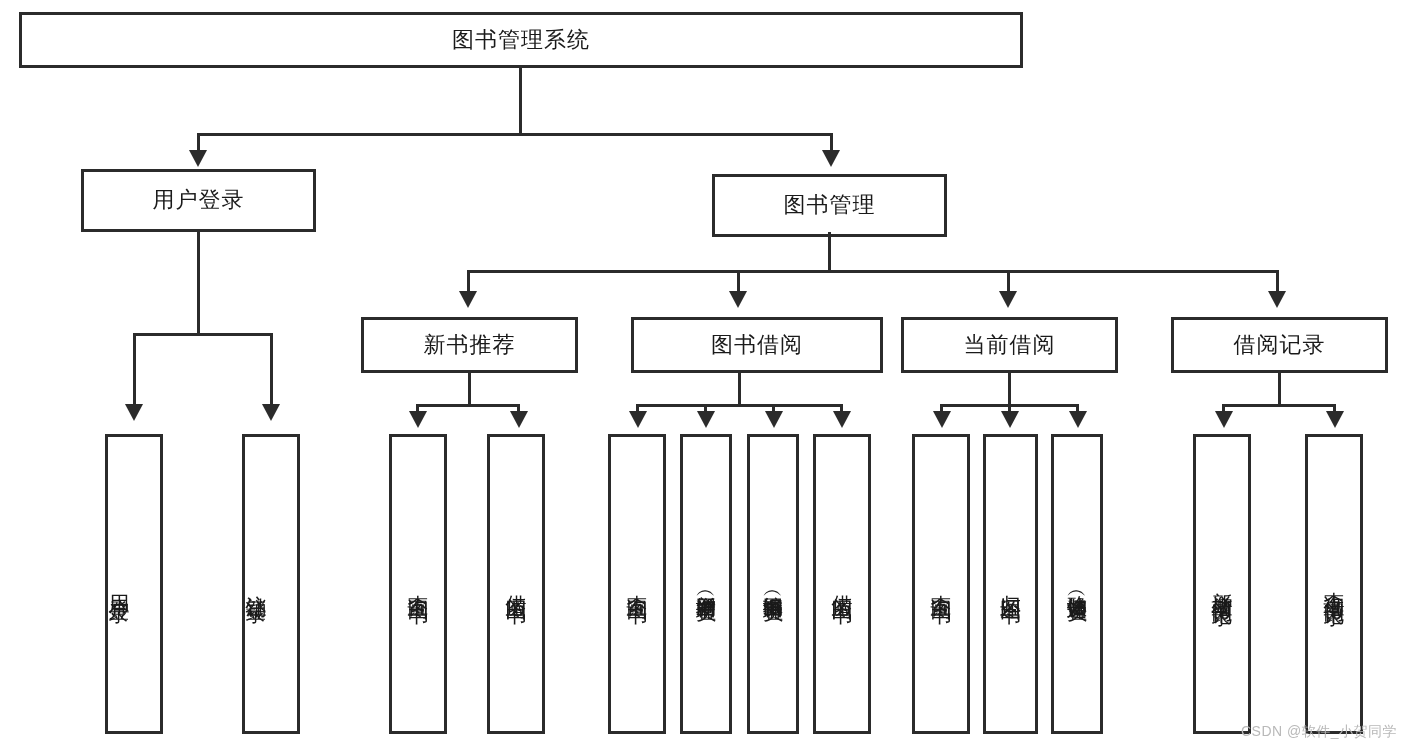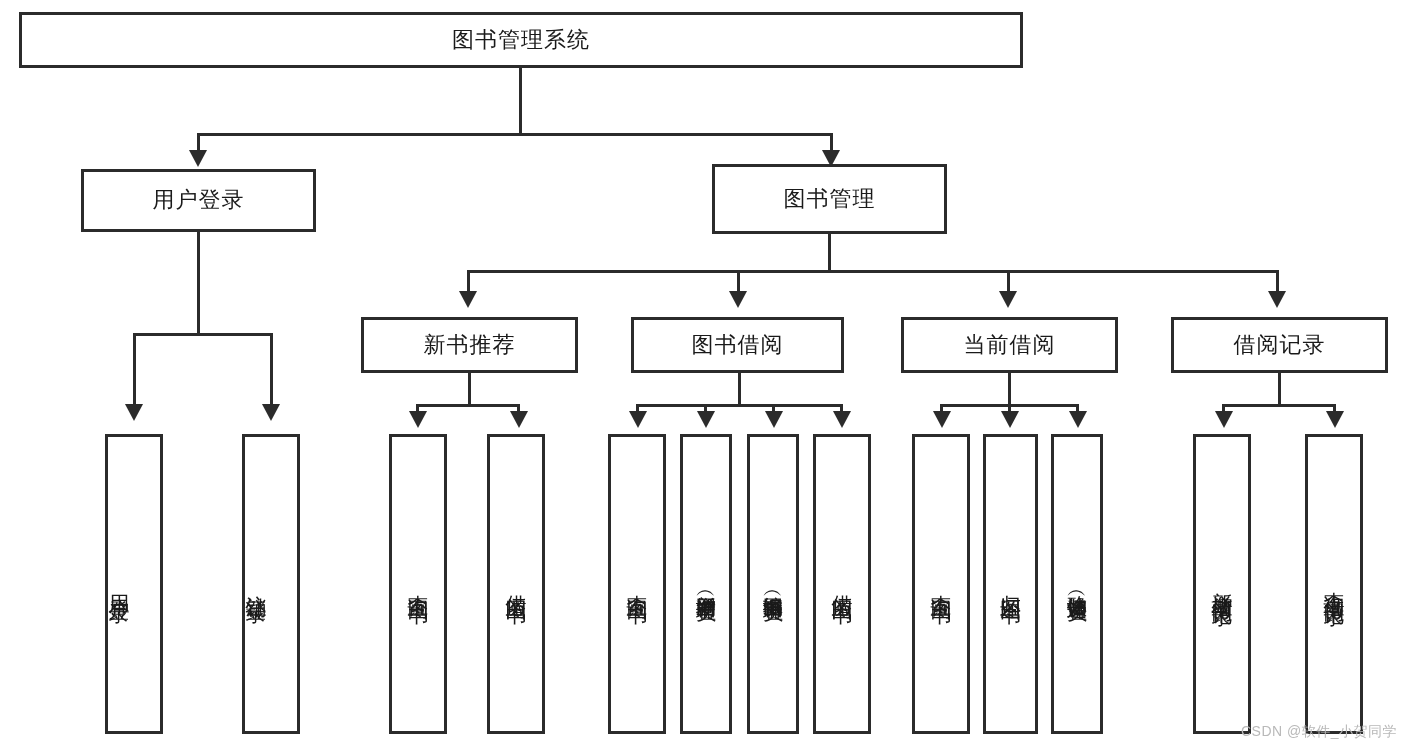--- a/index.html
+++ b/index.html
@@ -86,21 +86,21 @@
   <div class="ln h" style="left:197px; top:133px; width:636px; height:3px;"></div>
 
   <div class="ln v" style="left:197px; top:133px; width:3px; height:21px;"></div>
   <div class="arrow" style="left:189px; top:150px;"></div>
   <div class="ln v" style="left:830px; top:133px; width:3px; height:21px;"></div>
   <div class="arrow" style="left:822px; top:150px;"></div>
 
   <div class="node h" style="left:81px; top:169px; width:235px; height:63px;">
     <span>用户登录</span>
   </div>
-  <div class="node h" style="left:712px; top:164px; width:235px; height:70px;">
+  <div class="node h" style="left:712px; top:174px; width:235px; height:63px;">
     <span>图书管理</span>
   </div>
 
   <div class="ln v" style="left:197px; top:232px; width:3px; height:103px;"></div>
   <div class="ln h" style="left:133px; top:333px; width:140px; height:3px;"></div>
   <div class="ln v" style="left:133px; top:333px; width:3px; height:74px;"></div>
   <div class="arrow" style="left:125px; top:404px;"></div>
   <div class="ln v" style="left:270px; top:333px; width:3px; height:74px;"></div>
   <div class="arrow" style="left:262px; top:404px;"></div>
 
@@ -112,21 +112,21 @@
   <div class="ln v" style="left:737px; top:270px; width:3px; height:24px;"></div>
   <div class="arrow" style="left:729px; top:291px;"></div>
   <div class="ln v" style="left:1007px; top:270px; width:3px; height:24px;"></div>
   <div class="arrow" style="left:999px; top:291px;"></div>
   <div class="ln v" style="left:1276px; top:270px; width:3px; height:24px;"></div>
   <div class="arrow" style="left:1268px; top:291px;"></div>
 
   <div class="node h" style="left:361px; top:317px; width:217px; height:56px;">
     <span>新书推荐</span>
   </div>
-  <div class="node h" style="left:631px; top:317px; width:213px; height:56px;">
+  <div class="node h" style="left:631px; top:317px; width:252px; height:56px;">
     <span>图书借阅</span>
   </div>
   <div class="node h" style="left:1171px; top:317px; width:217px; height:56px;">
     <span>借阅记录</span>
   </div>
   <div class="node h" style="left:901px; top:317px; width:217px; height:56px;">
     <span>当前借阅</span>
   </div>
 
   <div class="ln v" style="left:468px; top:373px; width:3px; height:34px;"></div>

